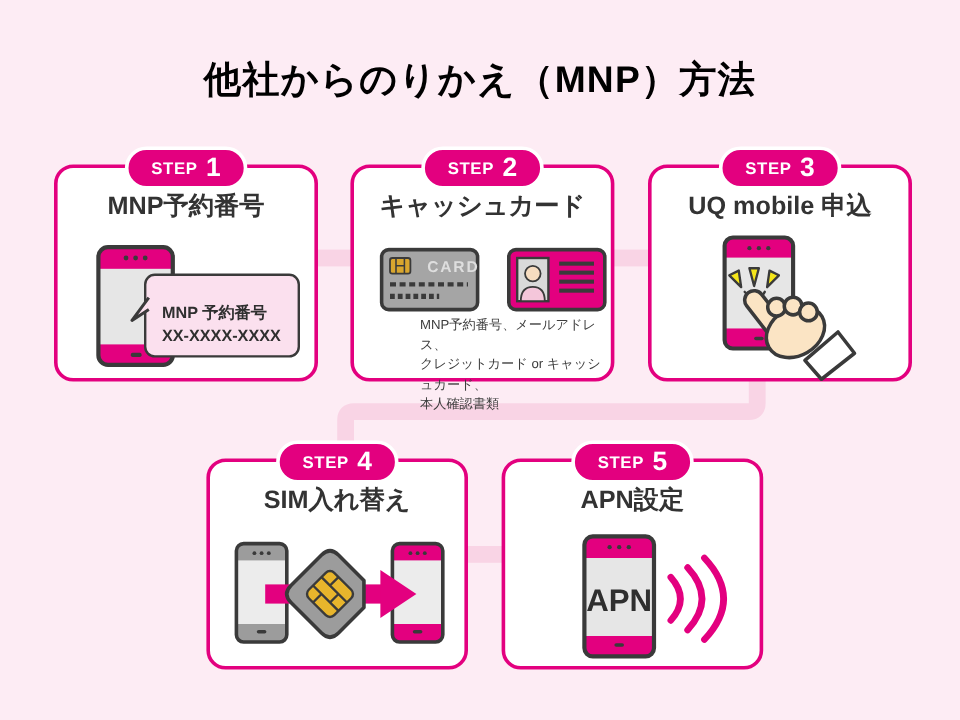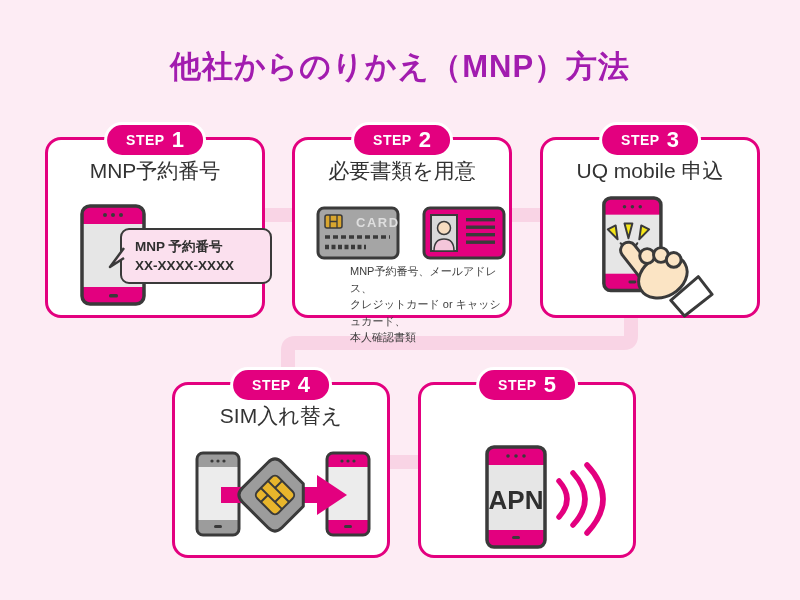--- a/index.html
+++ b/index.html
@@ -4,21 +4,21 @@
 <style>
   html,body{margin:0;padding:0;}
   body{
     width:800px;height:600px;position:relative;overflow:hidden;
     background:#fdecf4;
     font-family:"Liberation Sans","DejaVu Sans",sans-serif;
   }
   svg text{font-family:"Liberation Sans","DejaVu Sans",sans-serif;}
   .title{
     position:absolute;top:46px;left:0;width:800px;text-align:center;
-    font-size:31px;font-weight:800;color:#a21caf;letter-spacing:1px;z-index:3;
+    font-size:31px;font-weight:800;color:#000000;letter-spacing:1px;z-index:3;
   }
   .connector{position:absolute;background:#f9d4e5;z-index:1;}
   .conn-svg{position:absolute;left:0;top:0;z-index:1;pointer-events:none;}
   .card{
     position:absolute;background:#fff;border:3.5px solid #e3007f;
     border-radius:16px;z-index:2;box-sizing:border-box;
   }
   .card1{left:45px;top:137px;width:220px;height:181px;}
   .card2{left:292px;top:137px;width:220px;height:181px;}
   .card3{left:540px;top:137px;width:220px;height:181px;}
@@ -26,28 +26,28 @@
   .card5{left:418px;top:382px;width:218px;height:176px;}
   .badge{
     position:absolute;top:-18px;left:50%;transform:translateX(-50%);
     height:30px;padding:0 19px;background:#e3007f;border:3px solid #fff;
     border-radius:19px;color:#ffffff;display:flex;align-items:center;gap:7px;
     white-space:nowrap;
   }
   .badge-step{font-size:14px;font-weight:bold;letter-spacing:.5px;}
   .badge-num{font-size:22px;font-weight:bold;}
   .card-title{
-    text-align:center;margin:17px 4px 0;font-size:21px;font-weight:400;color:#333;
+    text-align:center;margin:17px 4px 0;font-size:21px;font-weight:700;color:#333;
     white-space:nowrap;
   }
   .illu{position:absolute;}
   .bubble{
-    position:absolute;left:72px;top:88px;width:152px;box-sizing:border-box;
+    position:absolute;left:72px;top:88px;width:130px;box-sizing:border-box;
     background:#fbe0ee;border:2.5px solid #3a3a3a;border-radius:9px;
-    padding:8px 6px 6px 13px;font-weight:bold;font-size:13.5px;color:#2f2f2f;
+    padding:22px 6px 6px 13px;font-weight:bold;font-size:13.5px;color:#2f2f2f;
     line-height:1.4;white-space:nowrap;
   }
   .bubble-tail{position:absolute;left:-14px;top:16px;}
   .docs-row{position:absolute;top:66px;left:21px;display:flex;gap:22px;}
   .note{
     position:absolute;left:11px;top:123px;width:204px;
     font-size:11px;color:#3d3d3d;line-height:1.5;
   }
   .note span{display:block;padding-left:44px;}
 </style>
@@ -93,21 +93,21 @@
     <div>MNP 予約番号</div>
     <div>XX-XXXX-XXXX</div>
   </div>
 </div>
 
 <div class="card card2">
   <div class="badge">
     <span class="badge-step">STEP</span>
     <span class="badge-num">2</span>
   </div>
-  <h2 class="card-title">必要書類を用意</h2>
+  <h2 class="card-title">キャッシュカード</h2>
   <div class="docs-row">
     <svg width="84" height="54" viewBox="0 0 84 54">
       <rect x="2" y="2" width="80" height="50" rx="6" fill="#a5a5a5" stroke="#3a3a3a" stroke-width="3"></rect>
       <rect x="9" y="9" width="17" height="13" rx="2" fill="#d9a62e" stroke="#3a3a3a" stroke-width="1.5"></rect>
       <path d="M14 9 v13 M21 9 v13 M14 15.5 h7" fill="none" stroke="#3a3a3a" stroke-width="1.3"></path>
       <text x="40" y="21" font-size="13" font-weight="bold" fill="#dedede" letter-spacing="1.5">CARD</text>
       <line x1="9" y1="31" x2="74" y2="31" stroke="#3a3a3a" stroke-width="3.5" stroke-dasharray="5 3"></line>
       <line x1="9" y1="41" x2="50" y2="41" stroke="#3a3a3a" stroke-width="4.5" stroke-dasharray="4 2.5"></line>
     </svg>
     <svg width="84" height="54" viewBox="0 0 84 54">
@@ -208,20 +208,21 @@
       <path d="M-15 -5 H15 M-15 5 H15 M-5 -15 V-5 M5 -5 V5 M-5 5 V15" fill="none" stroke="#3a3a3a" stroke-width="2"></path>
     </g>
   </svg>
 </div>
 
 <div class="card card5">
   <div class="badge">
     <span class="badge-step">STEP</span>
     <span class="badge-num">5</span>
   </div>
+  <h2 class="card-title">APN設定</h2>
   <svg class="illu" style="left:58px;top:58px;" width="150" height="112" viewBox="0 0 150 112">
     <defs>
         <clipPath id="pcE">
           <rect x="8" y="4" width="58" height="100" rx="7"></rect>
         </clipPath>
       </defs>
     <rect x="8" y="4" width="58" height="100" rx="7" fill="#e6e6e6"></rect>
     <g clip-path="url(#pcE)">
       <rect x="6" y="2" width="62" height="20" fill="#e3007f"></rect>
       <rect x="6" y="87" width="62" height="17" fill="#e3007f"></rect>

